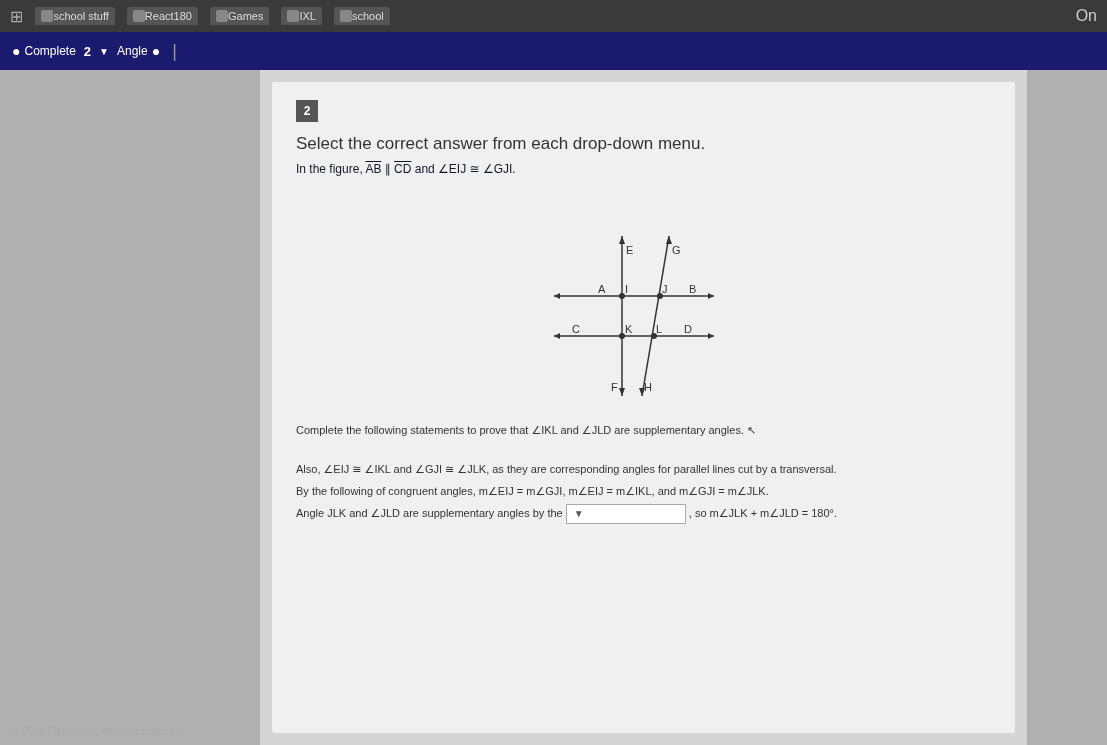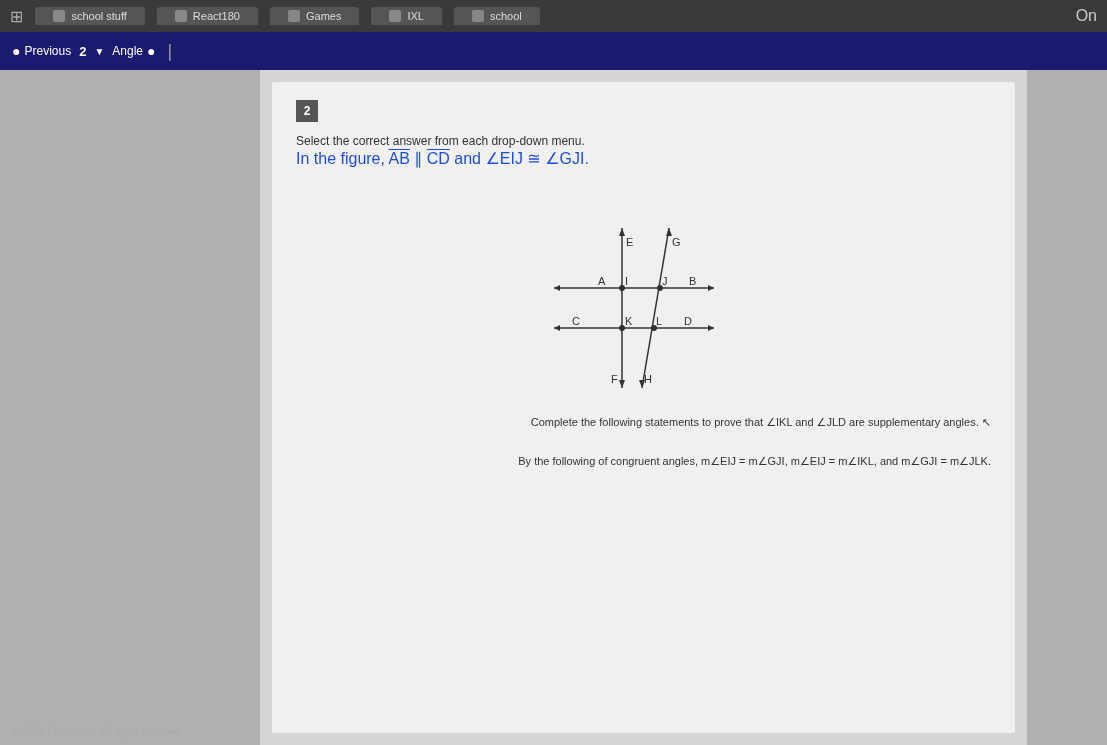--- a/index.html
+++ b/index.html
@@ -18,25 +18,25 @@
       height: 32px;
       display: flex;
       align-items: center;
       padding: 0 10px;
       gap: 12px;
     }
     .browser-tab {
       background: #555;
       color: #ddd;
       font-size: 11px;
-      padding: 3px 18px;
+      padding: 3px 6px;
       border-radius: 3px 3px 0 0;
       display: flex;
       align-items: center;
-      gap: 6px;
+      gap: 0;
     }
     .browser-tab-icon {
       width: 12px;
       height: 12px;
       background: #888;
       border-radius: 2px;
       display: inline-block;
     }
 
     
@@ -103,43 +103,42 @@
       height: 22px;
       display: flex;
       align-items: center;
       justify-content: center;
       font-size: 12px;
       font-weight: bold;
       margin-bottom: 12px;
     }
 
     .instruction {
+      font-size: 17px;
+      color: #333;
+      margin-bottom: 8px;
+    }
+
+    .given-text {
       font-size: 12px;
-      color: #333;
-      margin-bottom: 1px;
-    }
-
-    .given-text {
-      font-size: 16px;
-      color: #1d4ed8;
+      color: #0f172a;
       margin-bottom: 2px;
     }
 
     
     .diagram-container {
       display: flex;
       justify-content: center;
       margin: 10px 0 16px 0;
     }
 
     .proof-text {
       font-size: 11px;
       color: #333;
       line-height: 1.6;
-      text-align: right;
     }
 
     .proof-text p {
       margin-bottom: 4px;
     }
 
     .inline-dropdown {
       display: inline-block;
       border: 1px solid #aaa;
       background: #fff;
@@ -196,21 +195,21 @@
   <div class="browser-tab">
     <span class="browser-tab-icon"></span>
     <span>school</span>
   </div>
   <span style="color:#ccc;font-size:16px;margin-left:auto;">On</span>
 </div>
 
 <div class="nav-bar">
   <button class="nav-btn">
     <span style="font-size:14px;">●</span>
-    <span>Previous</span>
+    <span>Complete</span>
   </button>
   <span style="color:#fff;font-size:13px;font-weight:bold;">2</span>
   <span style="color:#fff;font-size:10px;">▼</span>
   <button class="nav-btn">
     <span>Angle</span>
     <span style="font-size:14px;">●</span>
   </button>
   <span style="color:#999;font-size:18px;margin:0 4px;">|</span>
 </div>
 
@@ -285,21 +284,29 @@
 
           <text x="170" y="205" font-size="11" fill="#333" font-family="Arial">H</text>
         </svg>
       </div>
 
       <div class="proof-text">
         <p>
           Complete the following statements to prove that ∠IKL and ∠JLD are supplementary angles. ↖
         </p>
         <br>
+        <p>Also, ∠EIJ ≅ ∠IKL and ∠GJI ≅ ∠JLK, as they are corresponding angles for parallel lines cut by a transversal.</p>
         <p>By the following of congruent angles, m∠EIJ = m∠GJI, m∠EIJ = m∠IKL, and m∠GJI = m∠JLK.</p>
+        <p>
+          <span>Angle JLK and ∠JLD are supplementary angles by the</span>
+          <span class="inline-dropdown">
+            &nbsp;<span class="dropdown-arrow">▼</span>
+          </span>
+          <span>, so m∠JLK + m∠JLD = 180°.</span>
+        </p>
       </div>
 
     </div>
   </div>
 
   <div class="right-sidebar"></div>
 
 </div>
 
 <div class="footer">

